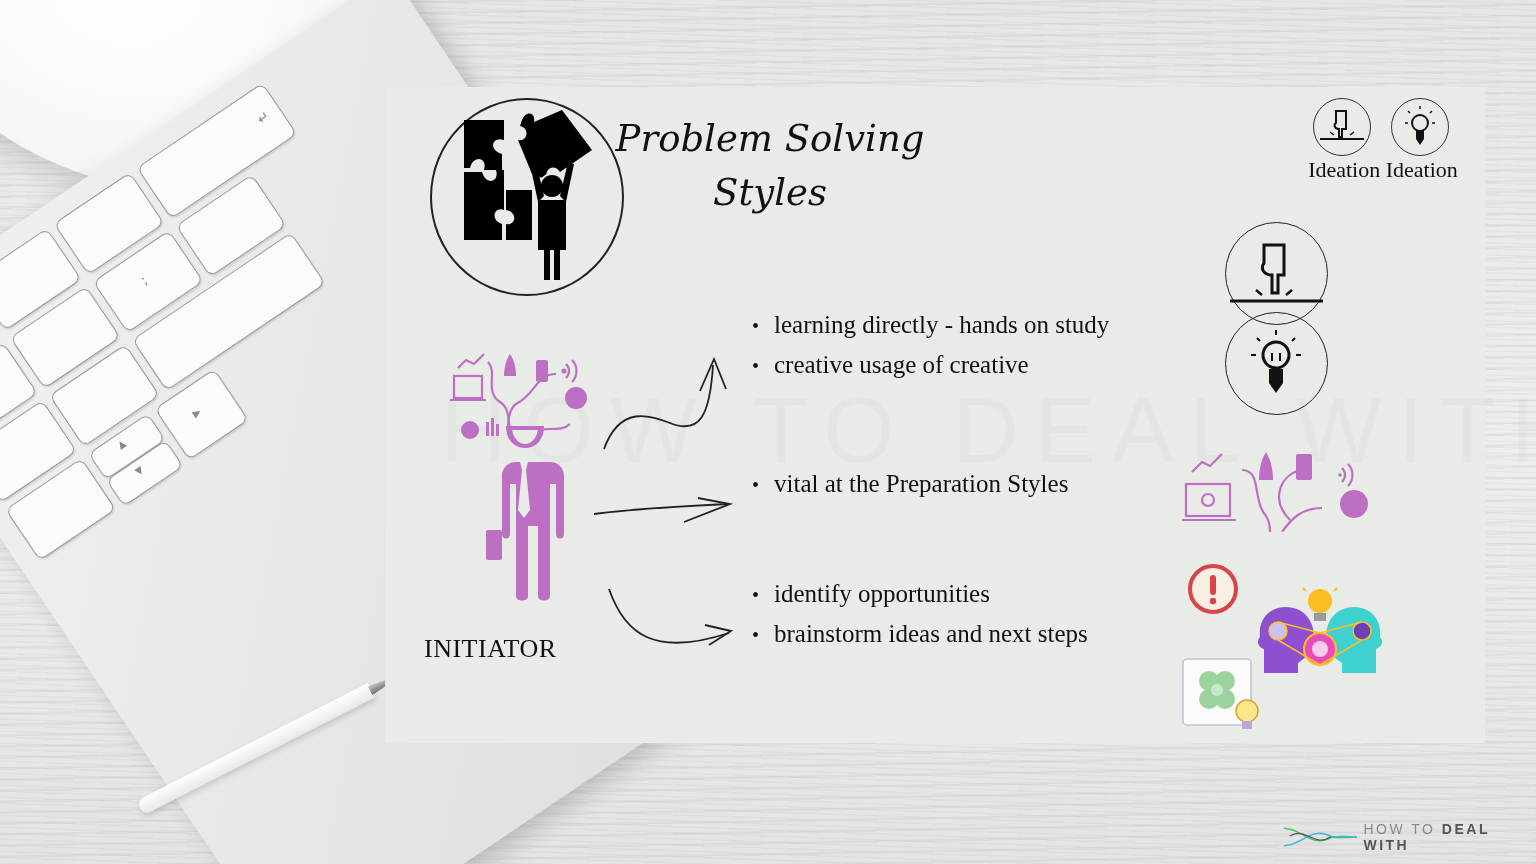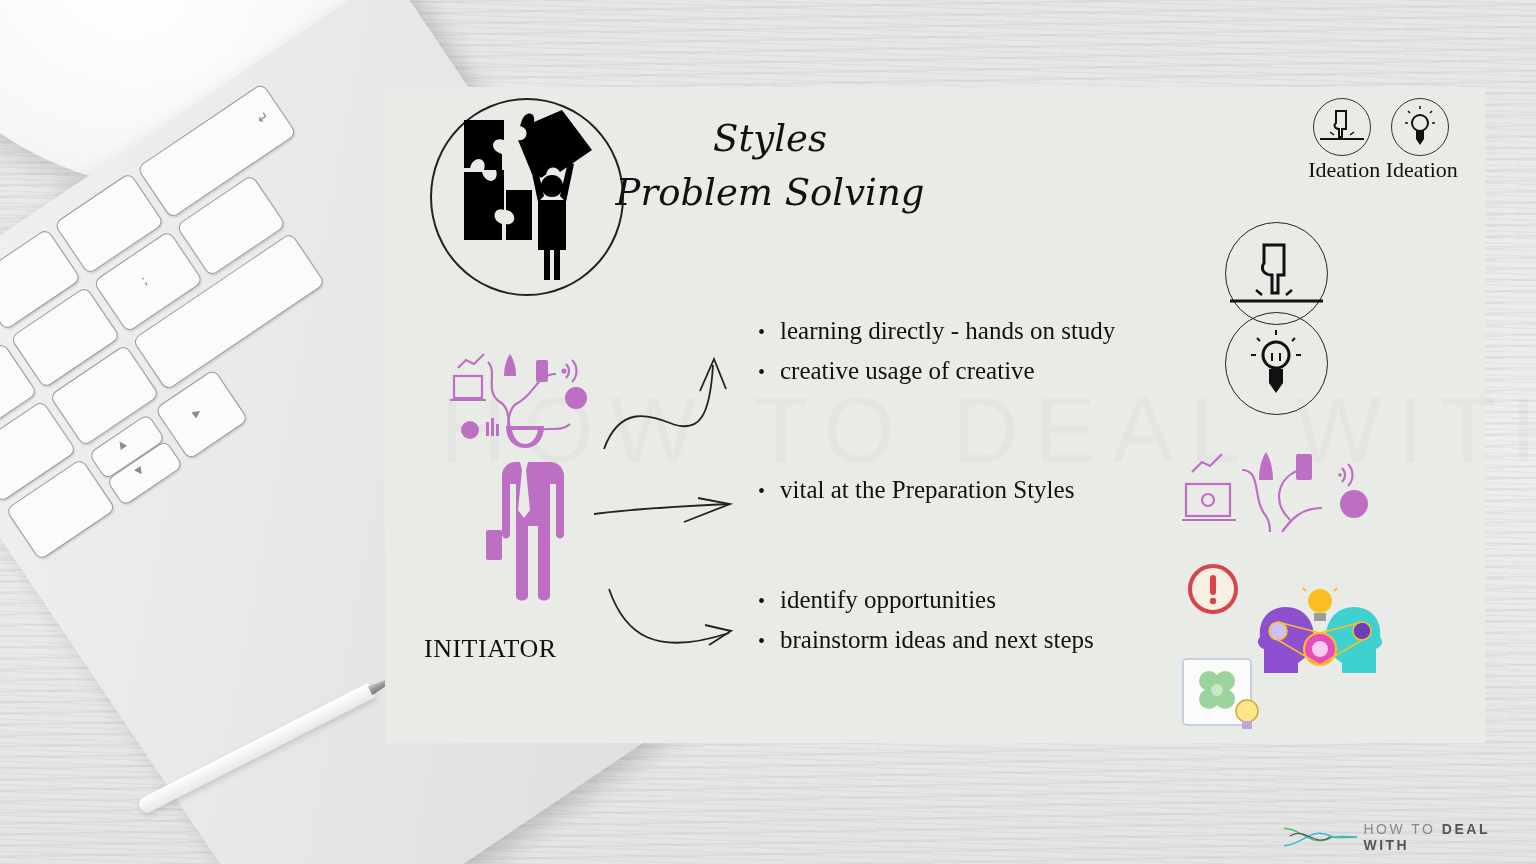--- a/index.html
+++ b/index.html
@@ -36,21 +36,21 @@
 
   .logo-circle { position:absolute; left:430px; top:98px; width:190px; height:194px; border:2px solid #222; border-radius:50%; }
   .title { position:absolute; left:600px; top:112px; width:340px; text-align:center;
     font-family:"DejaVu Serif", serif; font-style:italic; font-size:37px; line-height:54px; color:#111; }
   .pi-circle { position:absolute; width:56px; height:56px; border:1.5px solid #333; border-radius:50%; }
   .pi-label { position:absolute; left:1286px; top:157px; width:194px; text-align:center;
     font-family:"Liberation Serif", serif; font-size:22px; color:#111; }
 
   .big-circle { position:absolute; width:101px; height:101px; border:1.5px solid #222; border-radius:50%; }
 
-  ul.bullets { position:absolute; margin:8px; padding:0; list-style:none; }
+  ul.bullets { position:absolute; margin:2px; padding:0; list-style:none; }
   ul.bullets li { font-family:"Liberation Serif", serif; font-size:25px; line-height:38.5px; color:#111; white-space:nowrap; }
   ul.bullets li::before { content:"•"; display:inline-block; width:22px; font-size:20px; }
 
   .role { position:absolute; left:424px; top:634px; font-family:"Liberation Serif", serif; font-size:26px; color:#111; letter-spacing:0.5px; }
 
   .brand { position:absolute; left:1282px; top:822px; height:30px; display:flex; align-items:center; }
   .brand-text { font-family:"Liberation Sans", sans-serif; font-size:14px; letter-spacing:2.5px; color:#8a8a8a; margin-left:6px; }
   .brand-text b { color:#555; font-weight:700; }
   svg { display:block; }
 </style>
@@ -100,22 +100,22 @@
     <path d="M32 72 H50 c4 14 18 10 14 -2 H72 V110 c-10 -4 -14 10 -2 14 V140 H32 Z" fill="#000"></path>
     <path d="M74 90 H100 V140 H74 V124 c10 2 12 -12 0 -14 Z" fill="#000"></path>
     <path d="M90 20 c4 -10 14 -8 12 2 L130 10 L160 50 L128 72 c-6 -10 -18 -2 -12 8 L100 74 L86 40 c10 2 12 -12 2 -14 Z" fill="#000"></path>
     <circle cx="120" cy="86" r="12" fill="#000" stroke="#e9ebe7" stroke-width="2"></circle>
     <path d="M106 100 H134 V150 H128 V180 H122 V150 H118 V180 H112 V150 H106 Z" fill="#000"></path>
     <path d="M106 102 L98 64 L104 62 L112 96 Z M134 102 L142 64 L136 62 L128 96 Z" fill="#000"></path>
   </svg>
 </div>
 
 <div class="title">
+  <div>Problem Solving</div>
   <div>Styles</div>
-  <div>Problem Solving</div>
 </div>
 
 <div class="pi-circle" style="left:1313px;top:98px;">
   <svg width="56" height="56" viewBox="0 0 56 56">
     <path d="M22 12 h10 v18 h-4 v8 h-3 v-8 c-4 0 -6 -4 -3 -6 Z" fill="none" stroke="#111" stroke-width="2"></path>
     <line x1="6" y1="40" x2="50" y2="40" stroke="#111" stroke-width="2"></line>
     <path d="M20 36 l-4 -3 M36 36 l4 -3" stroke="#111" stroke-width="1.5"></path>
   </svg>
 </div>
 <div class="pi-circle" style="left:1391px;top:98px;">

